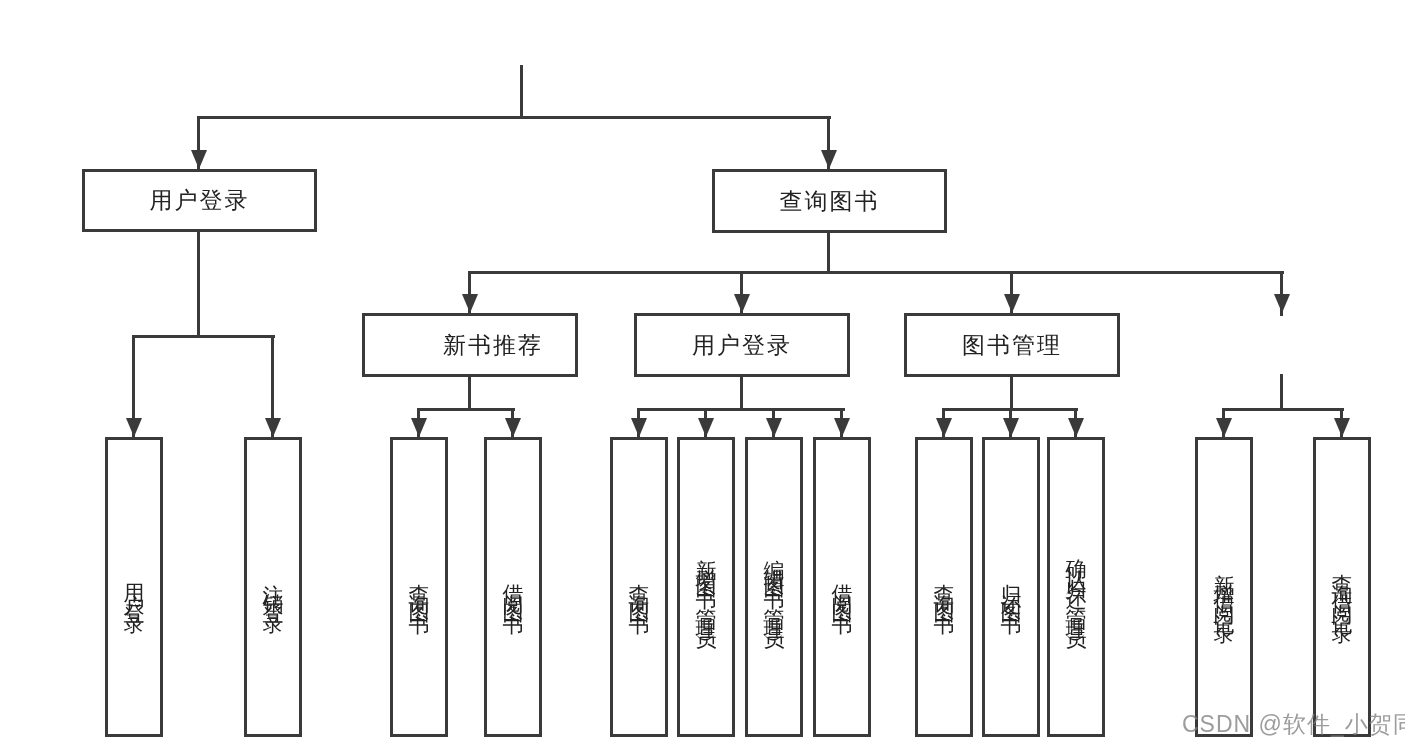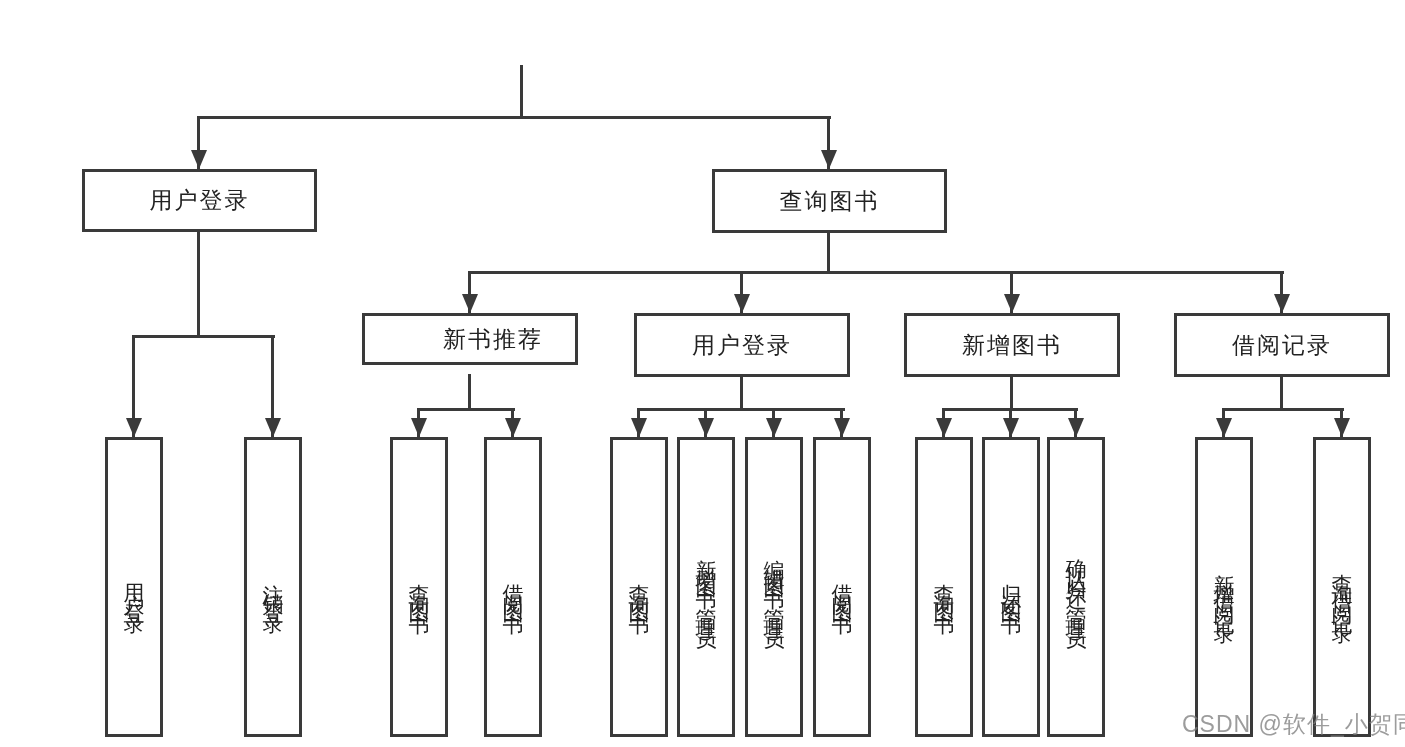--- a/index.html
+++ b/index.html
@@ -62,31 +62,28 @@
   <div class="hline" style="left:468px;top:271px;width:816px;"></div>
   <div class="vline" style="left:468px;top:271px;height:45px;"></div>
   <div class="vline" style="left:740px;top:271px;height:45px;"></div>
   <div class="vline" style="left:1010px;top:271px;height:45px;"></div>
   <div class="vline" style="left:1280px;top:271px;height:45px;"></div>
   <div class="arrow" style="left:462px;top:294px;"></div>
   <div class="arrow" style="left:734px;top:294px;"></div>
   <div class="arrow" style="left:1004px;top:294px;"></div>
   <div class="arrow" style="left:1274px;top:294px;"></div>
 
-  <div class="box" style="left:362px;top:313px;width:216px;height:52px;padding-left:46px;">
+  <div class="box" style="left:362px;top:313px;width:216px;height:64px;padding-left:46px;">
     <span>新书推荐</span>
   </div>
   <div class="box" style="left:634px;top:313px;width:216px;height:64px;">
     <span>用户登录</span>
   </div>
   <div class="box" style="left:904px;top:313px;width:216px;height:64px;">
-    <span>新增图书</span>
-  </div>
-  <div class="box" style="left:1174px;top:313px;width:216px;height:64px;">
-    <span>借阅记录</span>
+    <span>图书管理</span>
   </div>
 
   <div class="vline" style="left:468px;top:374px;height:37px;"></div>
   <div class="hline" style="left:417px;top:408px;width:98px;"></div>
   <div class="vline" style="left:417px;top:408px;height:32px;"></div>
   <div class="vline" style="left:511px;top:408px;height:32px;"></div>
   <div class="arrow" style="left:411px;top:418px;"></div>
   <div class="arrow" style="left:505px;top:418px;"></div>
 
   <div class="vline" style="left:740px;top:374px;height:37px;"></div>

